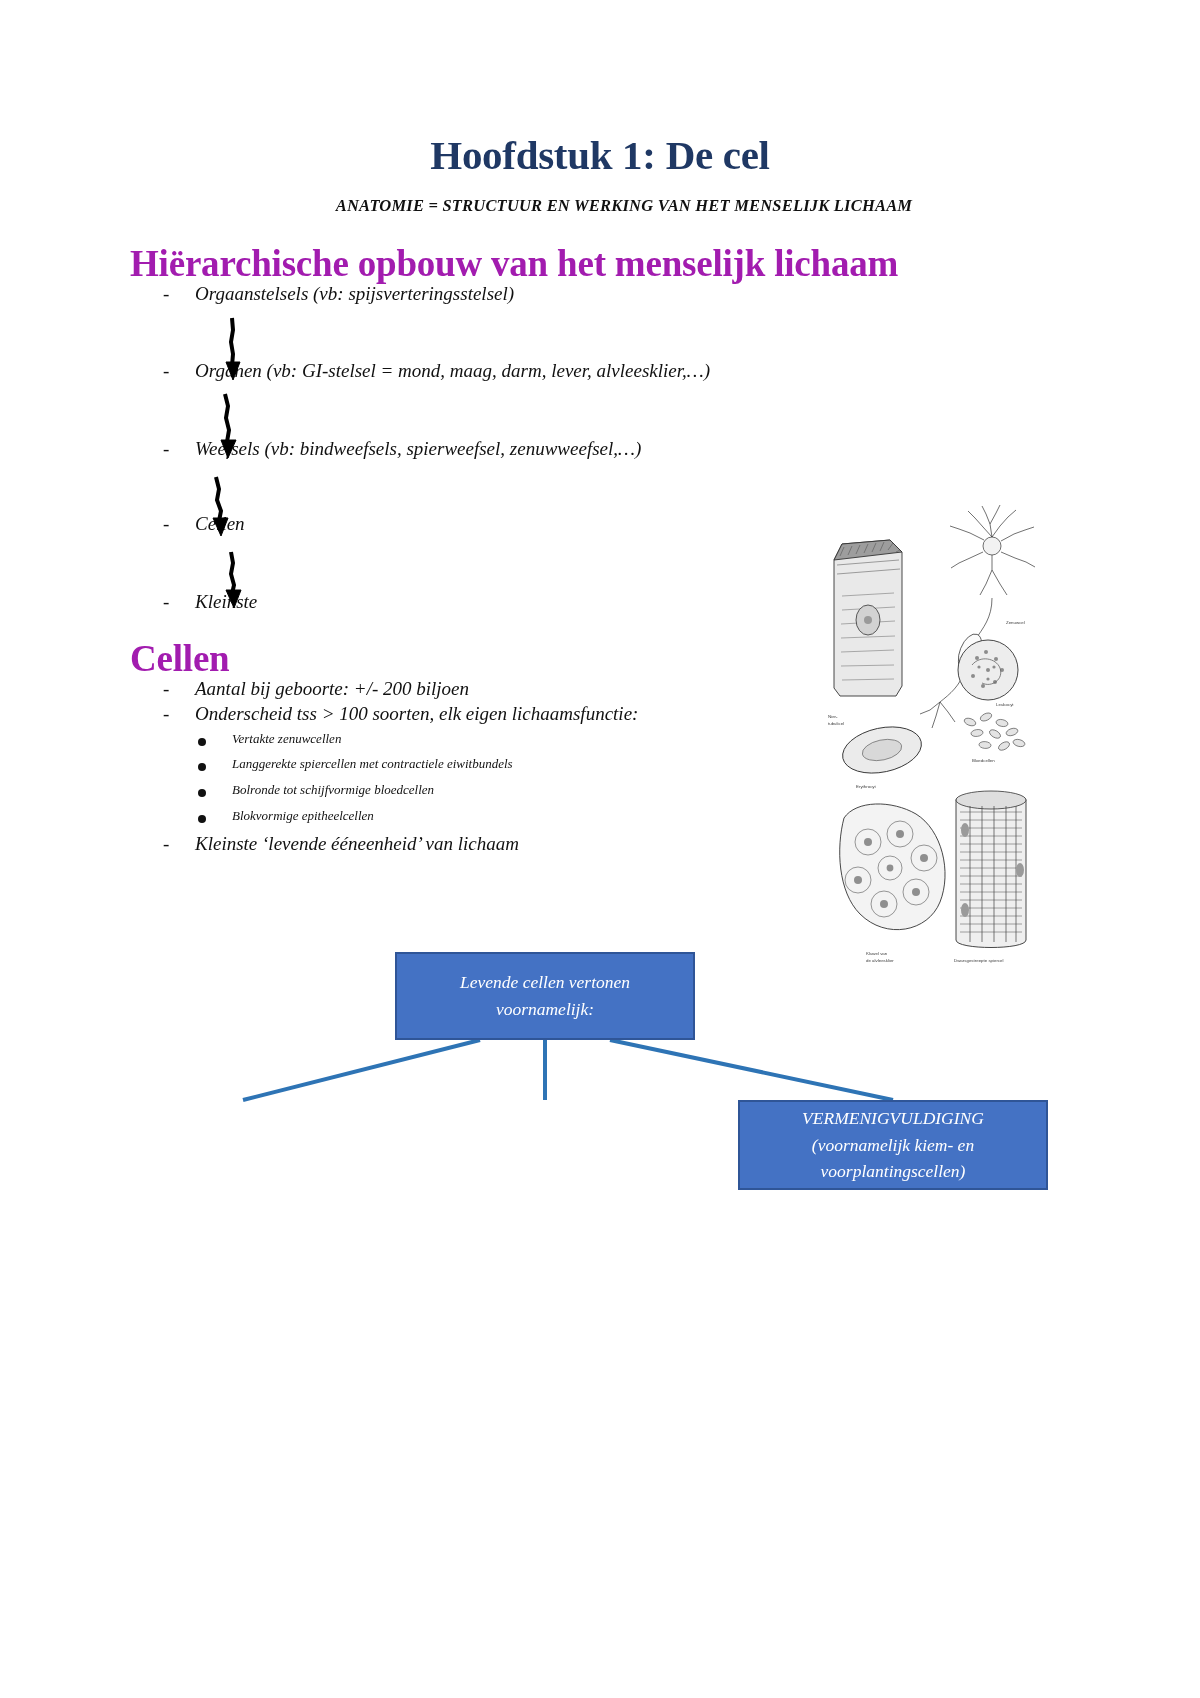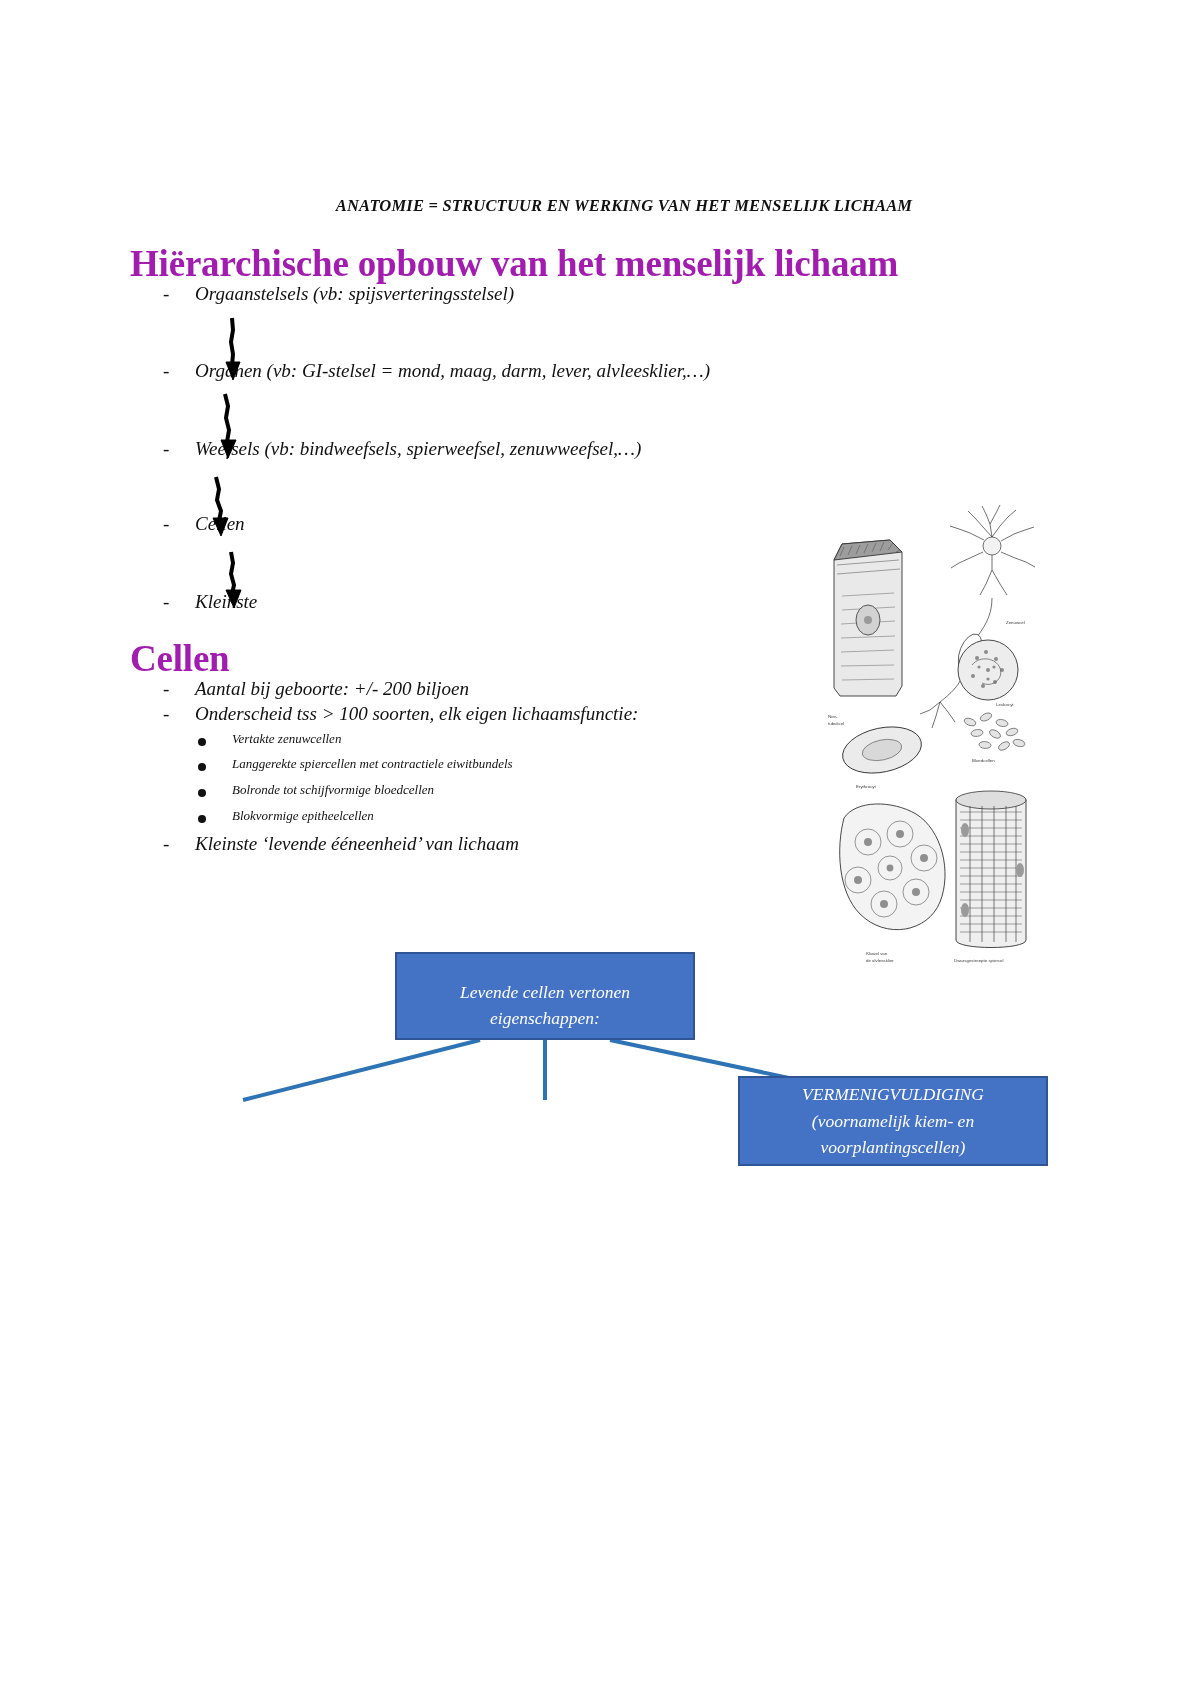--- a/index.html
+++ b/index.html
@@ -135,39 +135,40 @@
     line-height: 1.52;
     text-align: center;
     display: flex;
     flex-direction: column;
     align-items: center;
     justify-content: center;
     padding: 6px 10px;
   }
   .flow-box .line { display: block; white-space: nowrap; }
 
-  #flow-box-top    { top: 952px;  left: 395px; width: 300px;  height: 88px; justify-content: flex-end; }
+  #flow-box-top    { top: 952px;  left: 395px; width: 300px;  height: 88px; }
   #flow-box-left   { top: 1100px; left: 88px;  width: 310px;  height: 90px; }
   #flow-box-middle { top: 1100px; left: 413px; width: 310px;  height: 158px; }
-  #flow-box-right  { top: 1076px; left: 738px; width: 310px;  height: 90px; }
+  #flow-box-right  { top: 1100px; left: 738px; width: 310px;  height: 90px; }
 
   #flow-connectors {
     position: absolute;
     top: 1030px;
     left: 0;
     width: 1200px;
     height: 80px;
     pointer-events: none;
   }
 </style>
 </head>
 <body>
 
 <div class="page">
 
+  <div class="doc-title">Hoofdstuk 1: De cel</div>
 
   <div class="doc-subtitle">ANATOMIE = STRUCTUUR EN WERKING VAN HET MENSELIJK LICHAAM</div>
 
   <div class="h2" id="heading-hierarchie">Hiërarchische opbouw van het menselijk lichaam</div>
 
   <div class="bullet-row" style="top:283px; left:163px;">
     <span class="dash">-</span>
     <span class="txt">Orgaanstelsels (vb: spijsverteringsstelsel)</span>
   </div>
 
@@ -384,21 +385,21 @@
   <svg id="flow-connectors" viewBox="0 0 1200 80">
     <g stroke="#2E74B5" stroke-width="4" fill="none">
       <line x1="480" y1="10" x2="243" y2="70"></line>
       <line x1="545" y1="10" x2="545" y2="70"></line>
       <line x1="610" y1="10" x2="893" y2="70"></line>
     </g>
   </svg>
 
   <div class="flow-box" id="flow-box-top">
     <span class="line">Levende cellen vertonen</span>
-    <span class="line">eigenschappen:</span>
+    <span class="line">voornamelijk:</span>
   </div>
 
 
 
   <div class="flow-box" id="flow-box-right">
     <span class="line">VERMENIGVULDIGING</span>
     <span class="line">(voornamelijk kiem- en</span>
     <span class="line">voorplantingscellen)</span>
   </div>
 

